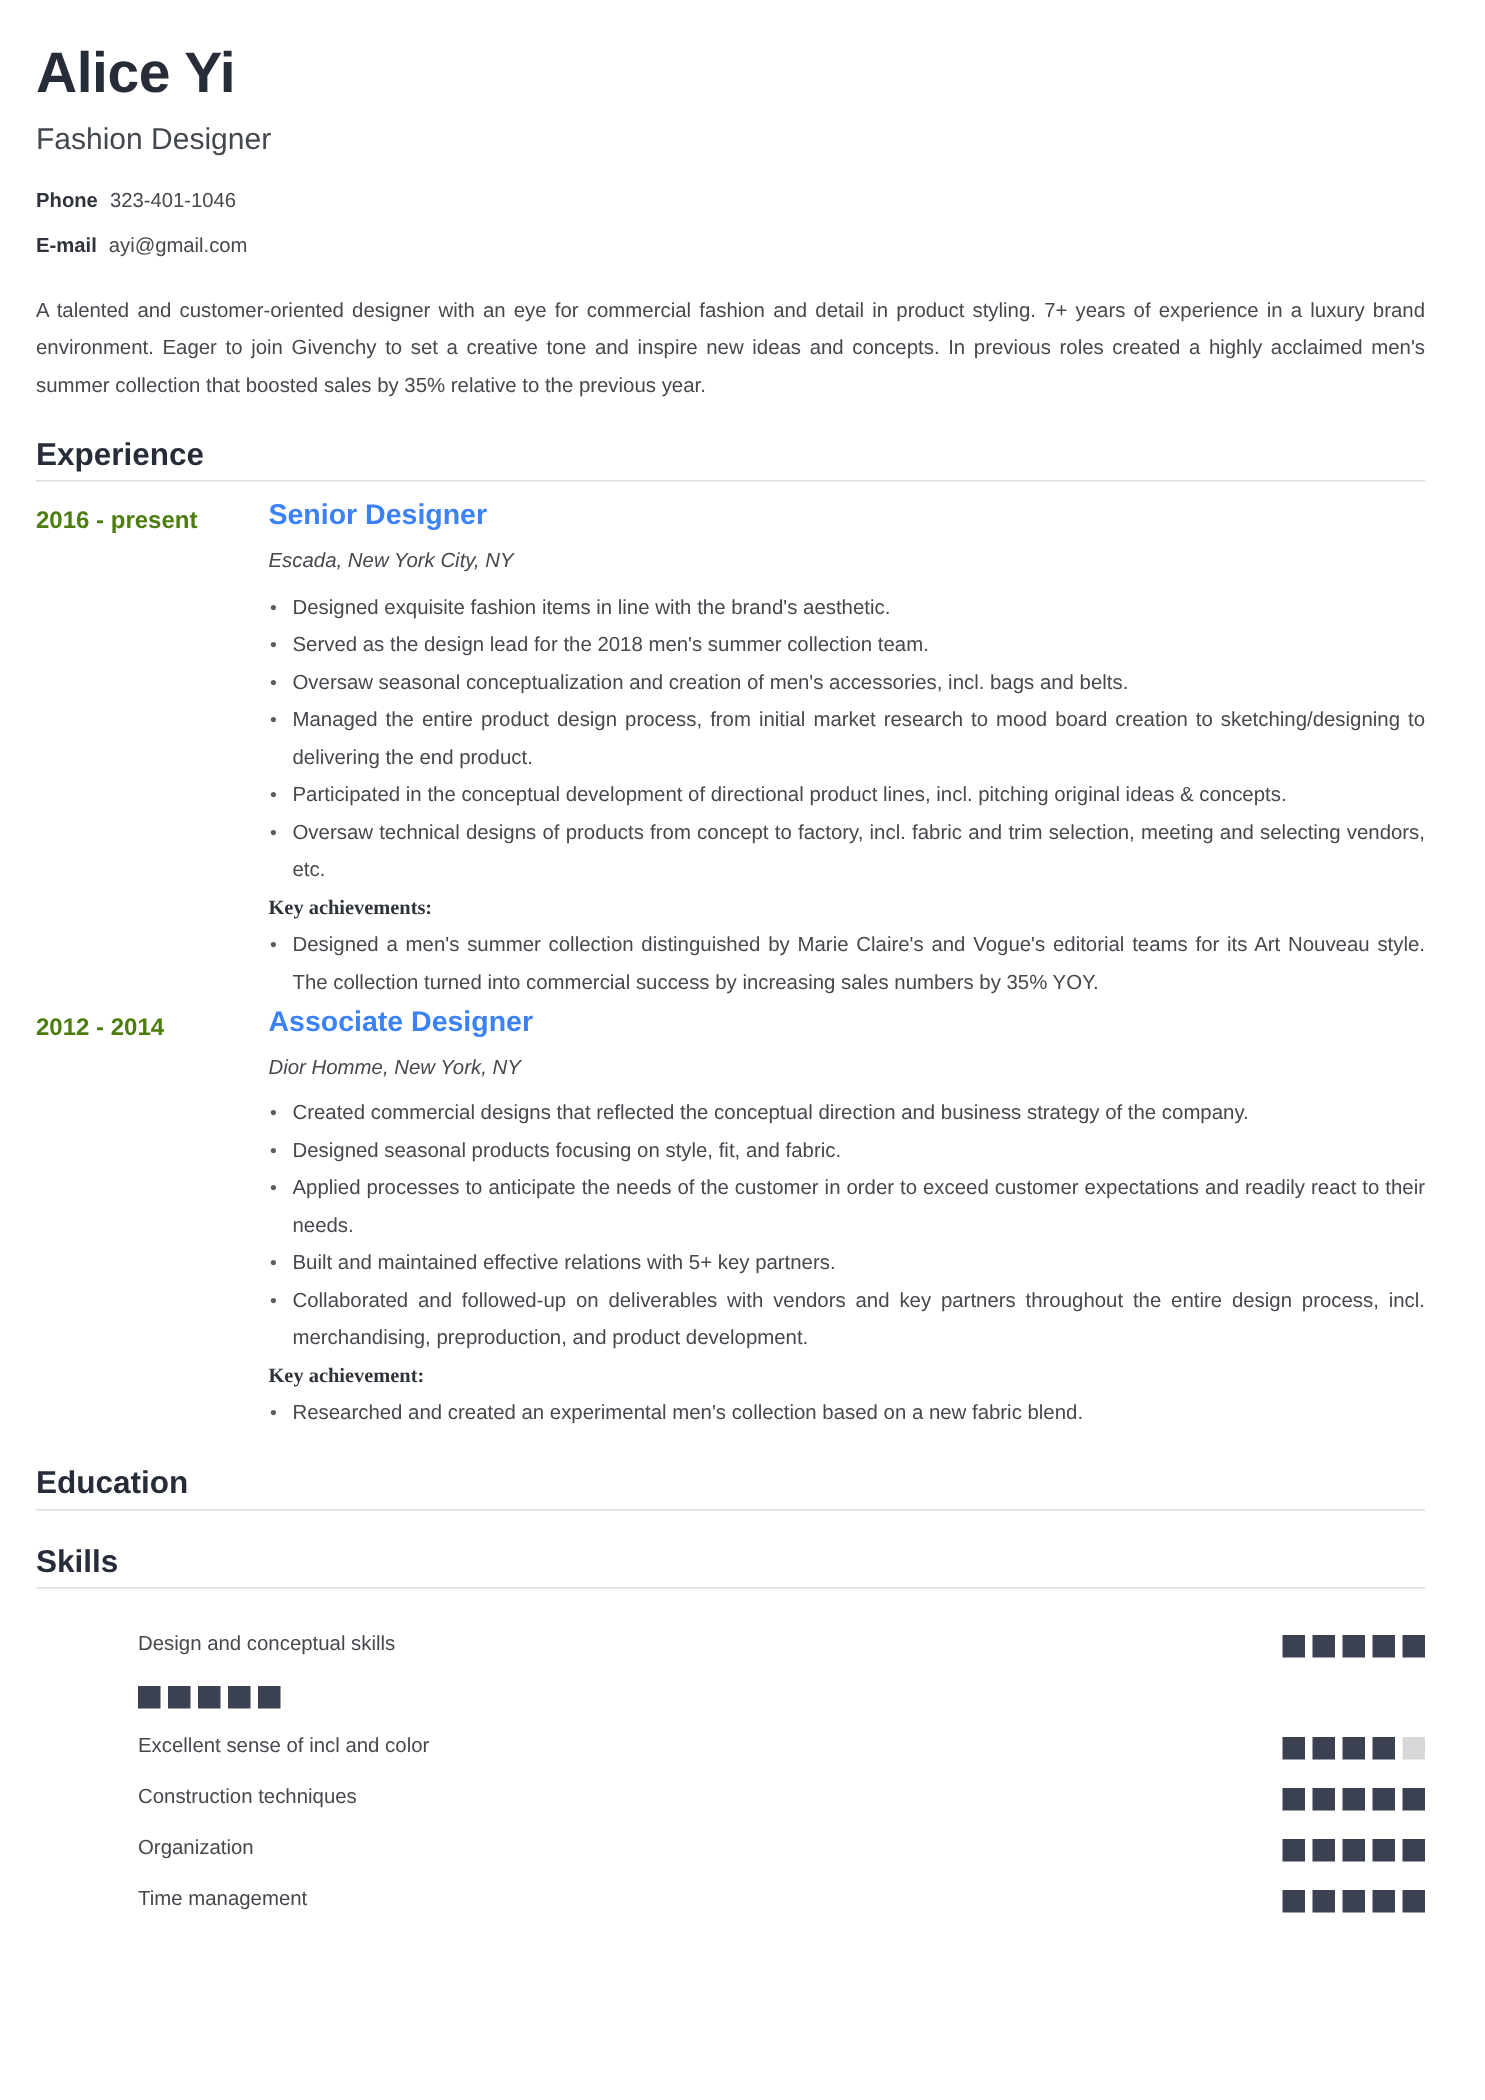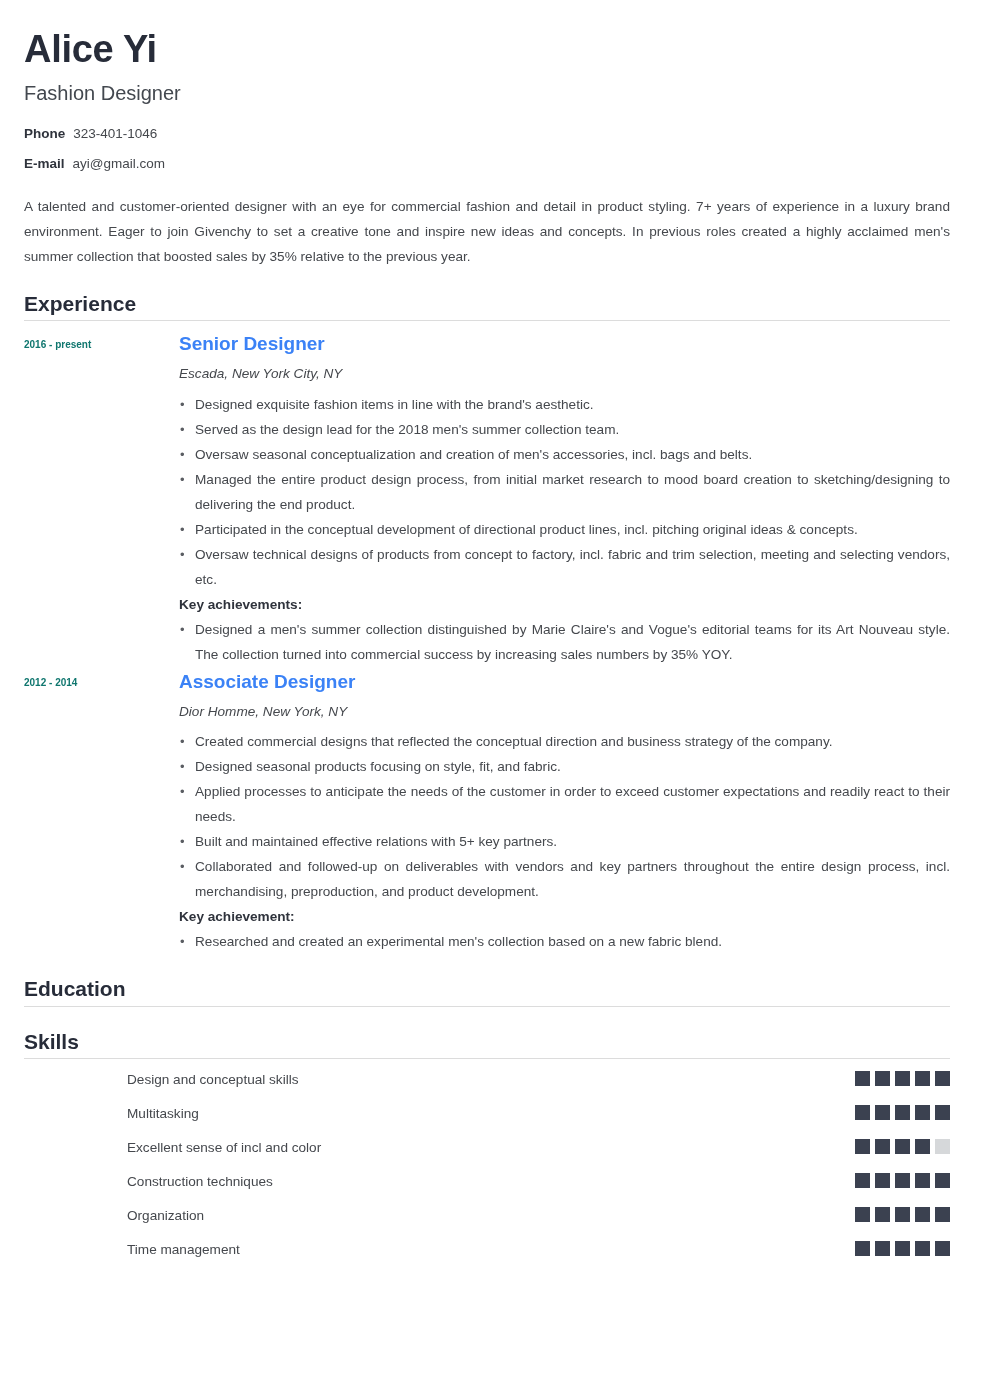--- a/index.html
+++ b/index.html
@@ -81,23 +81,23 @@
 
   
   .entry {
     display: flex;
     align-items: flex-start;
     margin-bottom: 4px;
   }
   .entry-date {
     width: 155px;
     flex: 0 0 155px;
-    font-size: 10px;
-    font-weight: bold;
-    color: #0f766e;
+    font-size: 16px;
+    font-weight: bold;
+    color: #4d7c0f;
     padding-top: 5px;
     line-height: 1.3;
   }
   .entry-body { flex: 1 1 auto; min-width: 0; }
 
   .entry-role {
     font-size: 19px;
     font-weight: bold;
     color: #3b82f6;
     margin: 0 0 9px 0;
@@ -134,27 +134,28 @@
     font-size: 13px;
     line-height: 25px;
   }
 
   .key-label {
     font-size: 13.6px;
     font-weight: bold;
     color: #2f333c;
     line-height: 25px;
     margin: 0;
+    font-family: Liberation Serif, serif;
   }
 
   
   .skill-row {
     display: flex;
-    align-items: flex-start;
-    margin-left: 103px;
+    align-items: flex-end;
+    margin-left: 68px;
     height: 34px;
   }
   .skill-name {
     flex: 1 1 auto;
     font-size: 13.6px;
     color: #45484d;
     line-height: 1.3;
   }
   .skill-rating {
     flex: 0 0 auto;
@@ -242,21 +243,20 @@
           <div class="skill-name">Design and conceptual skills</div>
           <div class="skill-rating">
             <span class="sq on"></span>
             <span class="sq on"></span>
             <span class="sq on"></span>
             <span class="sq on"></span>
             <span class="sq on"></span>
           </div>
         </div>
         <div class="skill-row">
-          <div class="skill-name">Multitasking</div>
           <div class="skill-rating">
             <span class="sq on"></span>
             <span class="sq on"></span>
             <span class="sq on"></span>
             <span class="sq on"></span>
             <span class="sq on"></span>
           </div>
         </div>
         <div class="skill-row">
           <div class="skill-name">Excellent sense of incl and color</div>

